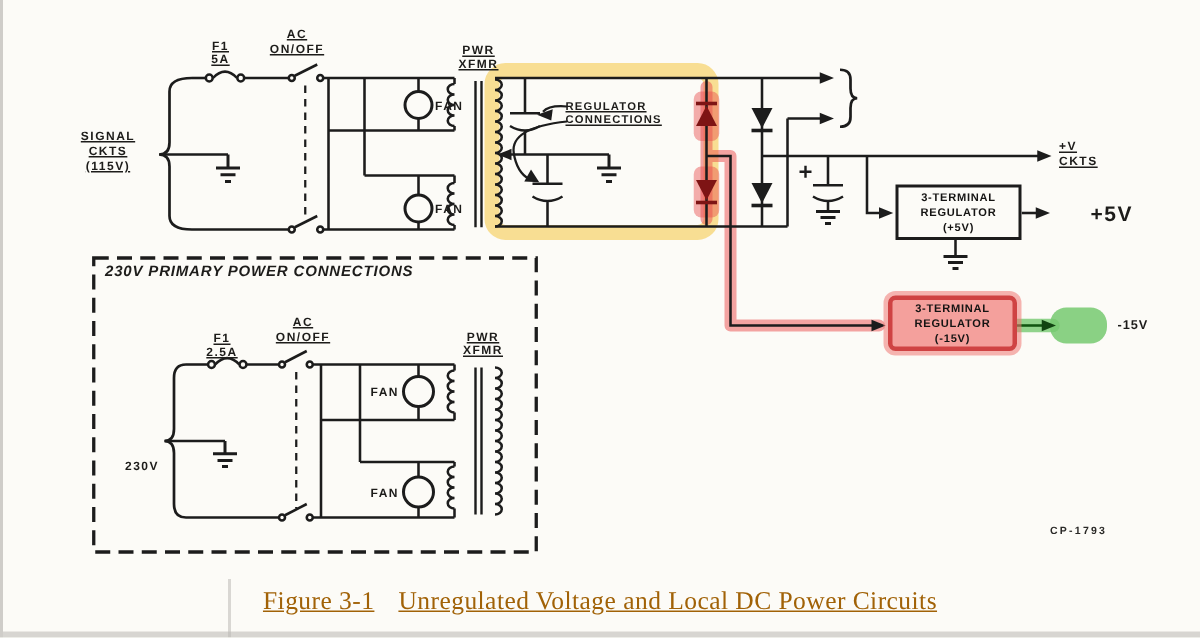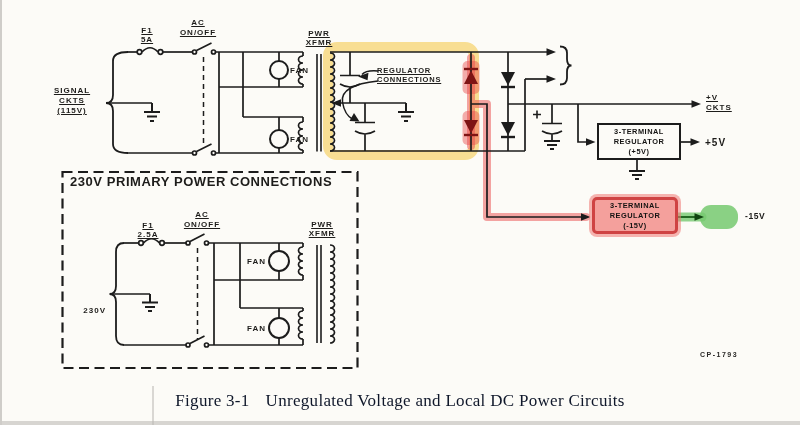--- a/index.html
+++ b/index.html
@@ -5,31 +5,31 @@
   html,body{margin:0;padding:0;background:#e9e7e3;}
   #page{position:relative;width:800px;height:425px;background:#fcfbf7;overflow:hidden;
         font-family:"Liberation Sans",sans-serif;}
   svg{position:absolute;left:0;top:0;z-index:1;}
   .lbl{position:absolute;z-index:2;font:700 8px "Liberation Sans",sans-serif;
        letter-spacing:1px;color:#1d1c1a;line-height:9.5px;white-space:nowrap;}
   .lbl span{display:block;text-decoration:underline;}
   .c{text-align:center;}
   .r{text-align:right;}
   .s75{font-size:7.5px;letter-spacing:.8px;line-height:9px;}
-  .title230{font-size:13px;letter-spacing:.55px;}
+  .title230{font-size:10px;letter-spacing:.55px;font-style:italic;}
   .cpnum{font-size:7px;letter-spacing:1.5px;color:#2a2927;}
   .regbox{position:absolute;z-index:2;display:flex;flex-direction:column;justify-content:center;
           text-align:center;font:700 7.4px "Liberation Sans",sans-serif;letter-spacing:.5px;
           line-height:10px;color:#151413;}
   .regbox span{display:block;}
   #reg5{left:597px;top:123px;width:84px;height:37px;border:2.6px solid #1c1c1c;background:#fcfbf7;box-sizing:border-box;}
   #reg15{left:592px;top:197px;width:86px;height:37px;border:3px solid #cf4343;background:#f4a09c;
          border-radius:5px;box-sizing:border-box;box-shadow:0 0 0 3px rgba(238,120,116,.55);}
   .caption{position:absolute;z-index:2;left:0;top:391px;width:100%;text-align:center;
-           font:400 17px "Liberation Serif",serif;color:#0f172a;letter-spacing:.3px;}
+           font:400 17px "Liberation Serif",serif;color:#a16207;letter-spacing:.3px;text-decoration:underline;}
   .caption .fig{margin-right:16px;}
   .edge{position:absolute;z-index:3;background:#d7d5d1;}
 </style>
 </head>
 <body>
 
 <div id="page">
 
 <svg width="800" height="425" viewBox="0 0 800 425">
 
@@ -216,21 +216,21 @@
 <div class="lbl" style="left:706px;top:93px;line-height:10px">
   <span>+V</span>
   <span>CKTS</span>
 </div>
 
 <div id="reg5" class="regbox">
   <span>3-TERMINAL</span>
   <span>REGULATOR</span>
   <span>(+5V)</span>
 </div>
-<div class="lbl" style="left:705px;top:138px;font-size:10px">+5V</div>
+<div class="lbl" style="left:727px;top:138px;font-size:14px">+5V</div>
 
 <div id="reg15" class="regbox">
   <span>3-TERMINAL</span>
   <span>REGULATOR</span>
   <span>(-15V)</span>
 </div>
 <div class="lbl" style="left:745px;top:212px;font-size:8.5px;letter-spacing:.6px">-15V</div>
 
 <div class="lbl title230" style="left:70px;top:177px">230V PRIMARY POWER CONNECTIONS</div>
 

